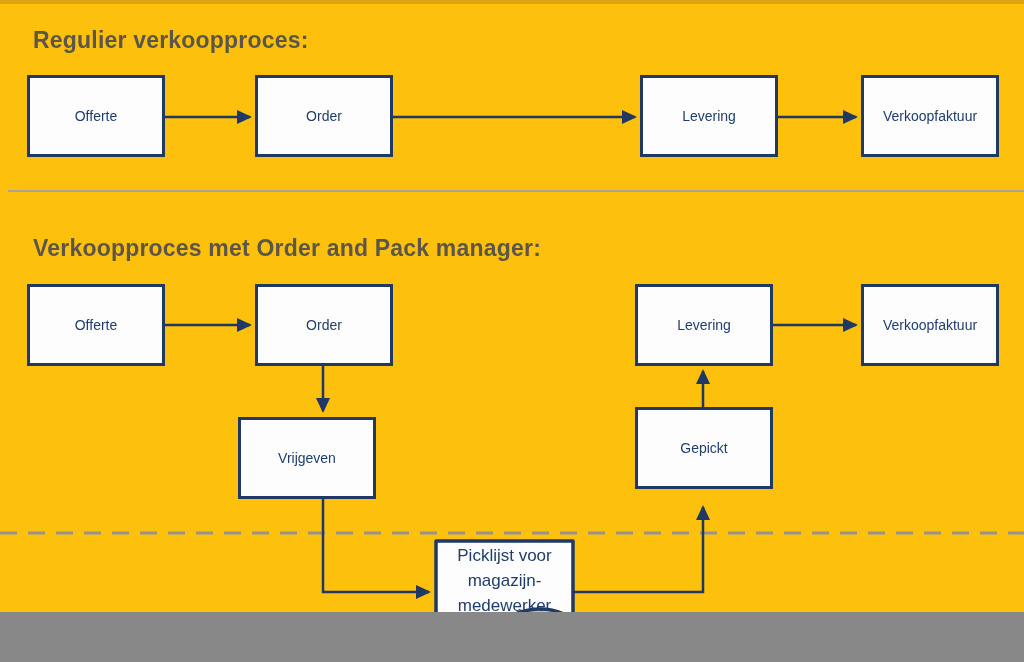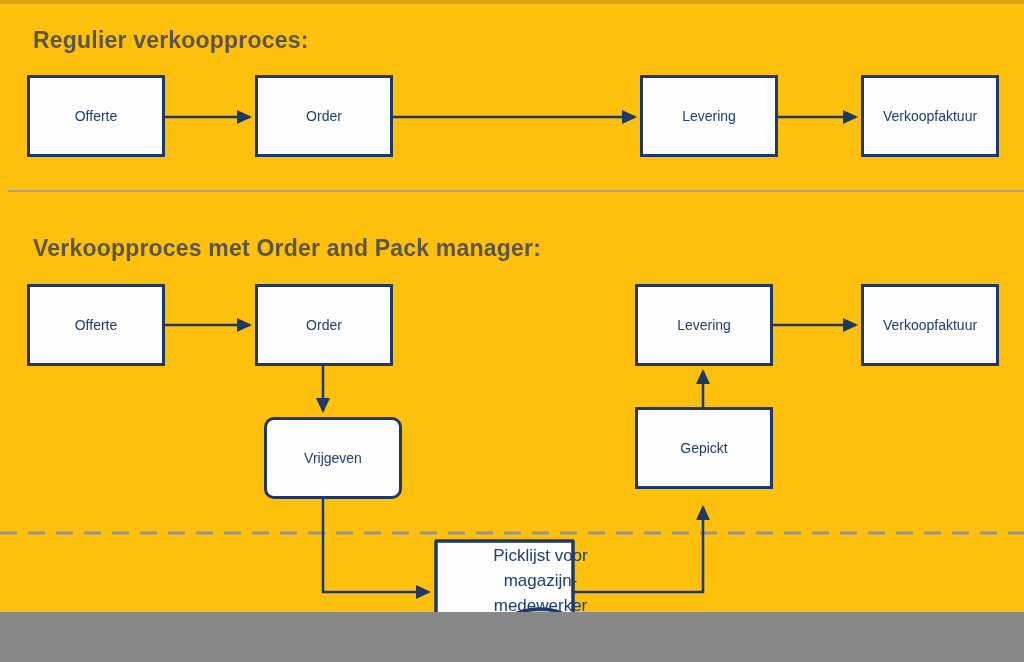--- a/index.html
+++ b/index.html
@@ -46,28 +46,28 @@
     text-align:center;
   }
   #r1-offerte{left:27px;top:75px;}
   #r1-order{left:255px;top:75px;}
   #r1-levering{left:640px;top:75px;}
   #r1-verkoopfaktuur{left:861px;top:75px;}
   #r2-offerte{left:27px;top:284px;}
   #r2-order{left:255px;top:284px;}
   #r2-levering{left:635px;top:284px;}
   #r2-verkoopfaktuur{left:861px;top:284px;}
-  #r2-vrijgeven{left:264px;top:417px;border-radius:10px;}
+  #r2-vrijgeven{left:238px;top:417px;}
   #r2-gepickt{left:635px;top:407px;}
   .doc-label{
     position:absolute;
     left:436px;top:543px;width:137px;height:78px;
     display:flex;align-items:flex-start;justify-content:center;
     font-size:17px;line-height:25px;color:var(--box-text);
-    text-align:center;white-space:pre-line;padding-left:36px;
+    text-align:center;white-space:pre-line;
   }
 </style>
 </head>
 <body>
 
 <div class="canvas">
 
   <div class="edge-top"></div>
 
   <svg class="layer" width="1024" height="662" viewBox="0 0 1024 662">

